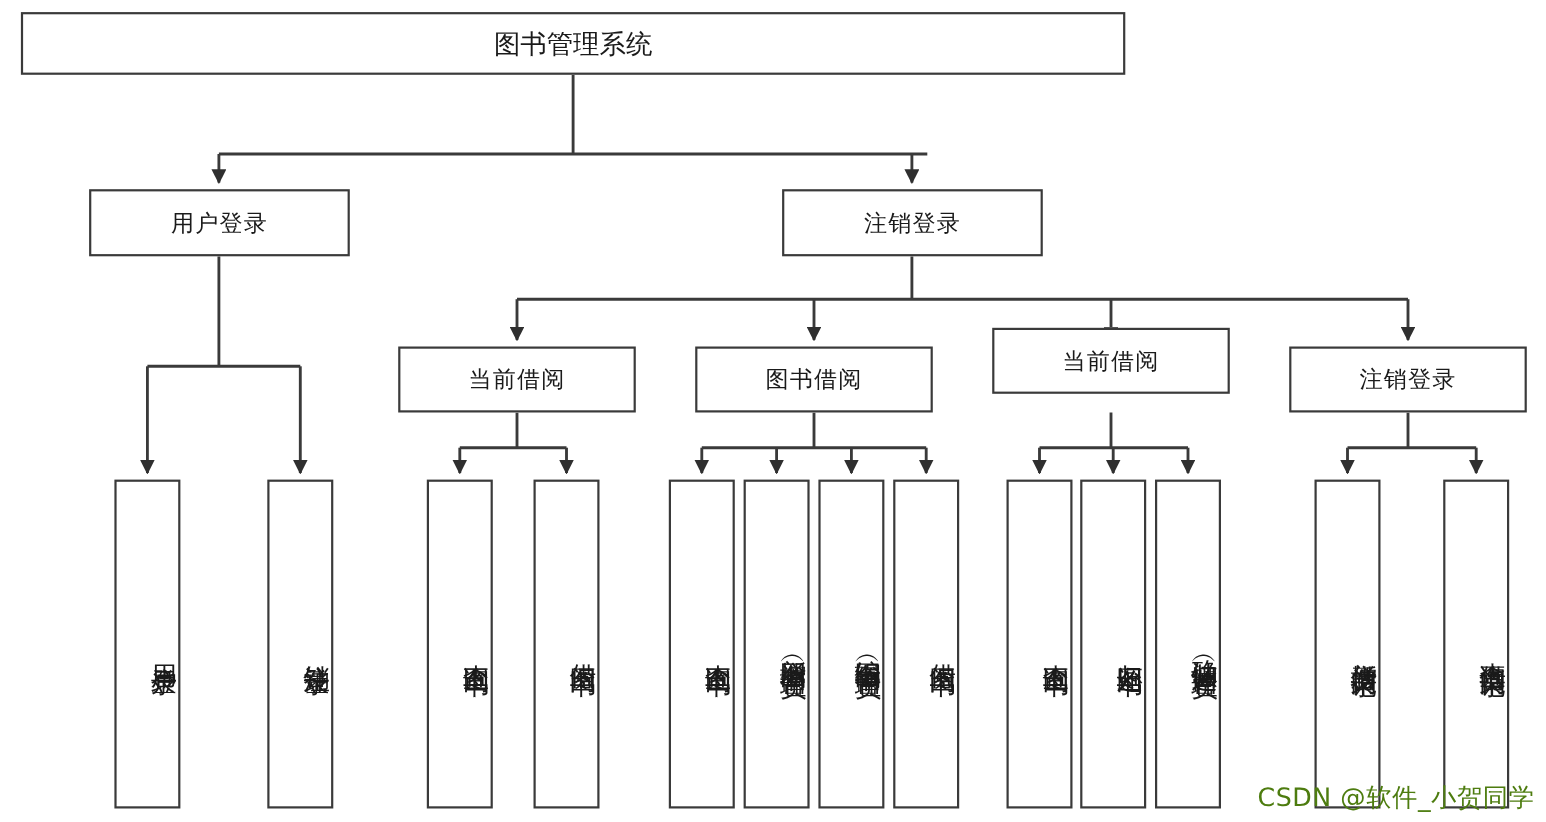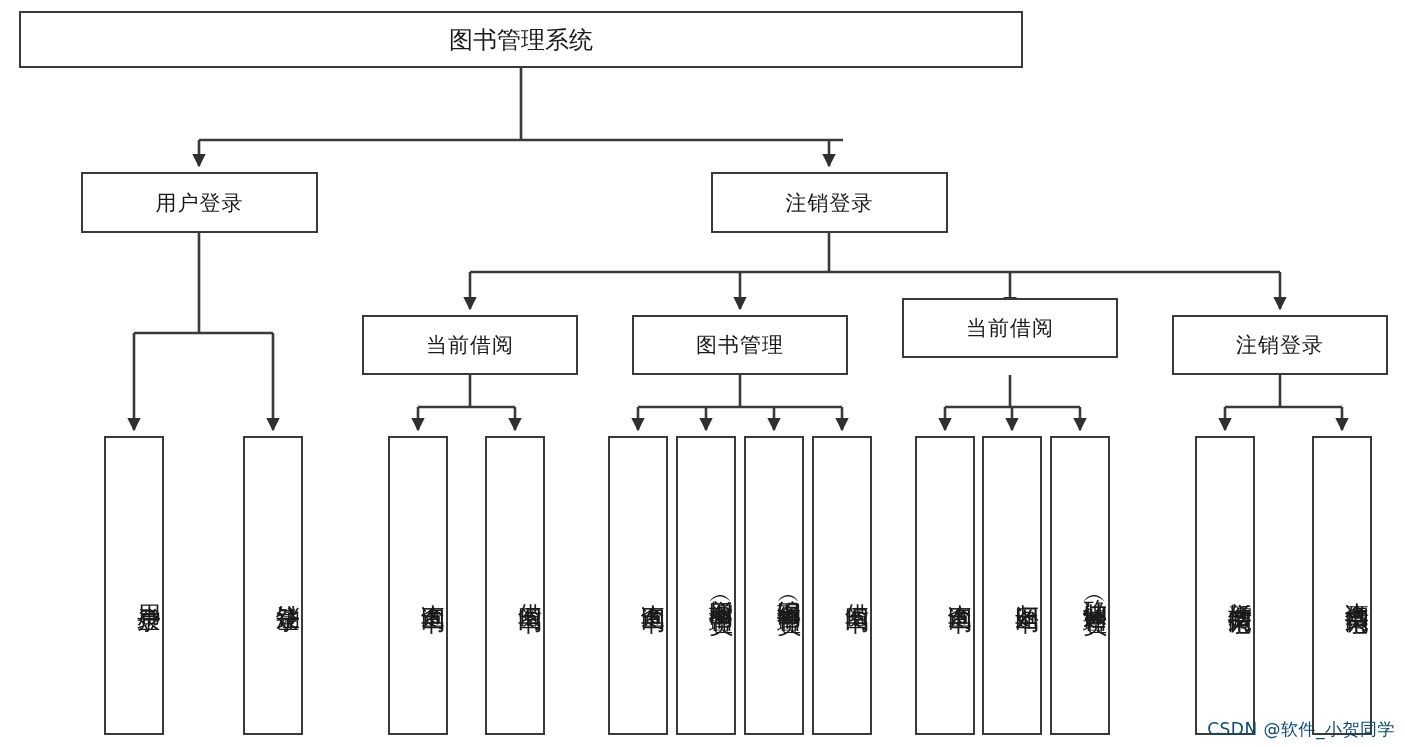--- a/index.html
+++ b/index.html
@@ -57,22 +57,22 @@
   .node.vert span {
     writing-mode: vertical-rl;
     text-orientation: upright;
     display: block;
     white-space: nowrap;
   }
   .watermark {
     position: absolute;
     right: 10px;
     bottom: 6px;
-    font-size: 17px;
-    color: #0c4a6e;
+    font-size: 23px;
+    color: #4d7c0f;
     letter-spacing: 0.5px;
     white-space: nowrap;
   }
 </style>
 </head>
 <body>
 
 <div id="diagram-root">
 
   <svg class="wires" viewBox="0 0 1405 747" xmlns="http://www.w3.org/2000/svg">
@@ -124,21 +124,21 @@
       <path d="M 1342 407 L 1342 430" marker-end="url(#arrow)"></path>
     </g>
   </svg>
 
   <div class="node root" style="left: 19px; top: 11px; width: 1004px; height: 57px;">图书管理系统</div>
 
   <div class="node horiz" style="left: 81px; top: 172px; width: 237px; height: 61px;">用户登录</div>
   <div class="node horiz" style="left: 711px; top: 172px; width: 237px; height: 61px;">注销登录</div>
 
   <div class="node horiz" style="left: 362px; top: 315px; width: 216px; height: 60px;">当前借阅</div>
-  <div class="node horiz" style="left: 632px; top: 315px; width: 216px; height: 60px;">图书管理</div>
+  <div class="node horiz" style="left: 632px; top: 315px; width: 216px; height: 60px;">图书借阅</div>
   <div class="node horiz" style="left: 902px; top: 298px; width: 216px; height: 60px;">当前借阅</div>
   <div class="node horiz" style="left: 1172px; top: 315px; width: 216px; height: 60px;">注销登录</div>
 
   <div class="node vert" style="left: 104px; top: 436px; width: 60px; height: 299px;">
       <span>用户登录</span>
     </div>
   <div class="node vert" style="left: 243px; top: 436px; width: 60px; height: 299px;">
       <span>注销登录</span>
     </div>
   <div class="node vert" style="left: 388px; top: 436px; width: 60px; height: 299px;">

